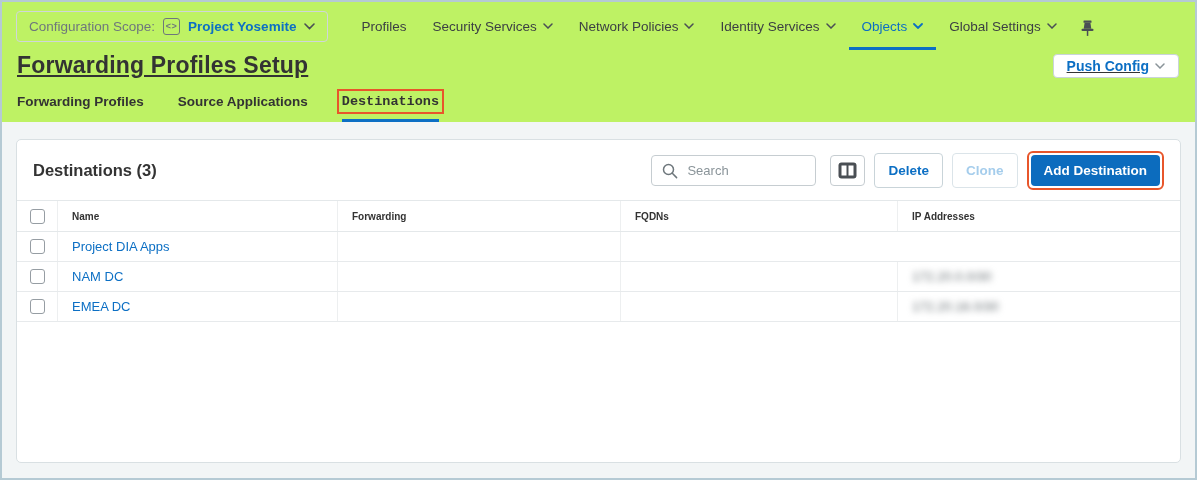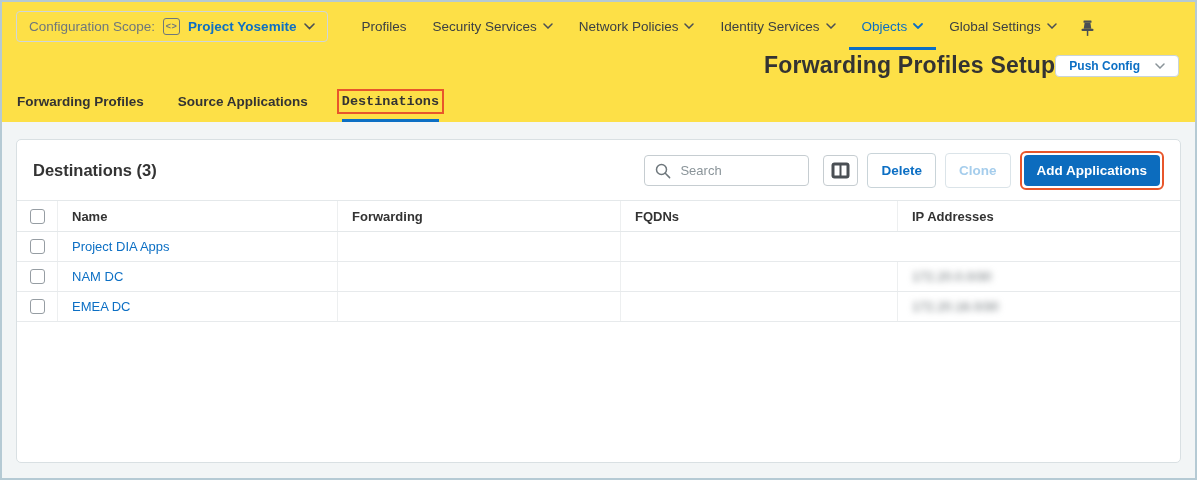--- a/index.html
+++ b/index.html
@@ -1,18 +1,18 @@
 <!DOCTYPE html>
 <html><head>
 <meta charset="utf-8">
 <style>
   * { margin:0; padding:0; box-sizing:border-box; }
   body { font-family:"Liberation Sans", sans-serif; background:#e9eef1; }
   .frame {
-    width:1197px; height:480px; border:2px solid #b5cad4; background:#fde047;
+    width:1197px; height:480px; border:2px solid #b5cad4; background:#bef264;
     display:flex; flex-direction:column; overflow:hidden; color:#333;
   }
   
   .topbar { display:flex; align-items:center; padding:0 14px; height:48px; flex:none; }
   .scope-box {
     display:flex; align-items:center; gap:8px; border:1px solid #cfd6da; border-radius:4px;
     padding:6px 12px; height:31px; cursor:pointer;
   }
   .scope-label { font-size:13.5px; color:#6e777c; }
   .scope-icon {
@@ -22,25 +22,25 @@
   }
   .scope-value { font-size:13.5px; color:#0c6fc4; font-weight:600; }
   .nav { display:flex; margin-left:20px; height:48px; }
   .nav-item {
     display:flex; align-items:center; gap:6px; padding:0 13px; font-size:13.5px; color:#3c4043;
     cursor:pointer; border-bottom:3px solid transparent; padding-top:3px; height:48px;
   }
   .nav-item.active { color:#0c6fc4; border-bottom-color:#0c6fc4; font-weight:400; }
   .pin-btn { margin-left:10px; display:flex; align-items:center; cursor:pointer; padding-top:3px; }
   
-  .title-row { display:flex; justify-content:flex-end; align-items:center; padding:2px 16px 12px 15px; flex:none; }
+  .title-row { display:flex; justify-content:space-between; align-items:center; padding:2px 16px 12px 15px; flex:none;text-decoration:underline; }
   .page-title { font-size:23px; font-weight:600; color:#333; letter-spacing:0.2px; }
   .push-config {
-    display:flex; align-items:center; gap:15px; border:1px solid #c9d4d9; border-radius:4px;
-    background:#fff; padding:3px 13px; font-size:12px; font-weight:600; color:#0c6fc4; cursor:pointer;
+    display:flex; align-items:center; gap:6px; border:1px solid #c9d4d9; border-radius:4px;
+    background:#fff; padding:3px 13px; font-size:14px; font-weight:600; color:#0c6fc4; cursor:pointer;
     font-family:"Liberation Sans", sans-serif;
   }
   
   .tabs { display:flex; gap:34px; padding:0 15px; flex:none; align-items:flex-end; }
   .tab { font-size:13.5px; font-weight:600; color:#333; padding:2px 0 10px; border-bottom:3px solid transparent; cursor:pointer; }
   .tab.active { border-bottom-color:#0c6fc4; }
   .hl { outline:2px solid #e8562b; outline-offset:3px;font-family:Liberation Mono, monospace; }
   
   .page { background:#f2f5f6; flex:1; padding:17px 14px 0; }
   .card { background:#fff; border:1px solid #d9e0e3; border-radius:5px; height:324px; overflow:hidden; }
@@ -68,21 +68,21 @@
   .add-wrap { border:2px solid #e8562b; border-radius:6px; padding:2px; }
   .btn-primary {
     border:none; border-radius:4px; background:#0c6cbe; color:#fff; padding:8px 13px;
     font-size:13.5px; font-weight:600; cursor:pointer; font-family:"Liberation Sans", sans-serif;
   }
   
   .grid-row { display:grid; grid-template-columns:41px 280px 283px 277px 1fr; align-items:stretch; }
   .thead { border-top:1px solid #e4e8ea; border-bottom:1px solid #e4e8ea; }
   .th, .td { border-right:1px solid #edeff0; display:flex; align-items:center; }
   .th:last-child, .td:last-child { border-right:none; }
-  .th { font-size:13px; font-weight:bold; color:#333; height:30px; padding-left:14px; }
+  .th { font-size:10px; font-weight:bold; color:#333; height:30px; padding-left:14px; }
   .th.cb, .td.cb { justify-content:center; padding-left:0; }
   .tr { border-bottom:1px solid #e7eaec; }
   .td { font-size:13px; padding-left:14px; min-height:29px; }
   .td.top { align-items:flex-start; padding-top:7px; }
   .checkbox {
     width:15px; height:15px; border:1.5px solid #969da3; border-radius:3px; background:#fff; cursor:pointer;
     display:inline-block;
   }
   .link { color:#0c6fc4; cursor:pointer; }
   .fqdn-list { display:flex; flex-direction:column; padding:2px 0 6px; }
@@ -189,21 +189,21 @@
           <div class="icon-btn">
             <svg width="19" height="17" viewBox="0 0 19 17">
                 <rect x="0.5" y="0.5" width="18" height="16" rx="3" fill="#4a4f54"></rect>
                 <rect x="3.5" y="3.5" width="5" height="10" fill="#fff"></rect>
                 <rect x="10.5" y="3.5" width="5" height="10" fill="#fff"></rect>
               </svg>
           </div>
           <button class="btn">Delete</button>
           <button class="btn disabled">Clone</button>
           <div class="add-wrap">
-            <button class="btn-primary">Add Applications</button>
+            <button class="btn-primary">Add Destination</button>
           </div>
         </div>
       </div>
 
       <div class="grid-row thead">
         <div class="th cb">
           <span class="checkbox"></span>
         </div>
         <div class="th">Name</div>
         <div class="th">Forwarding</div>

